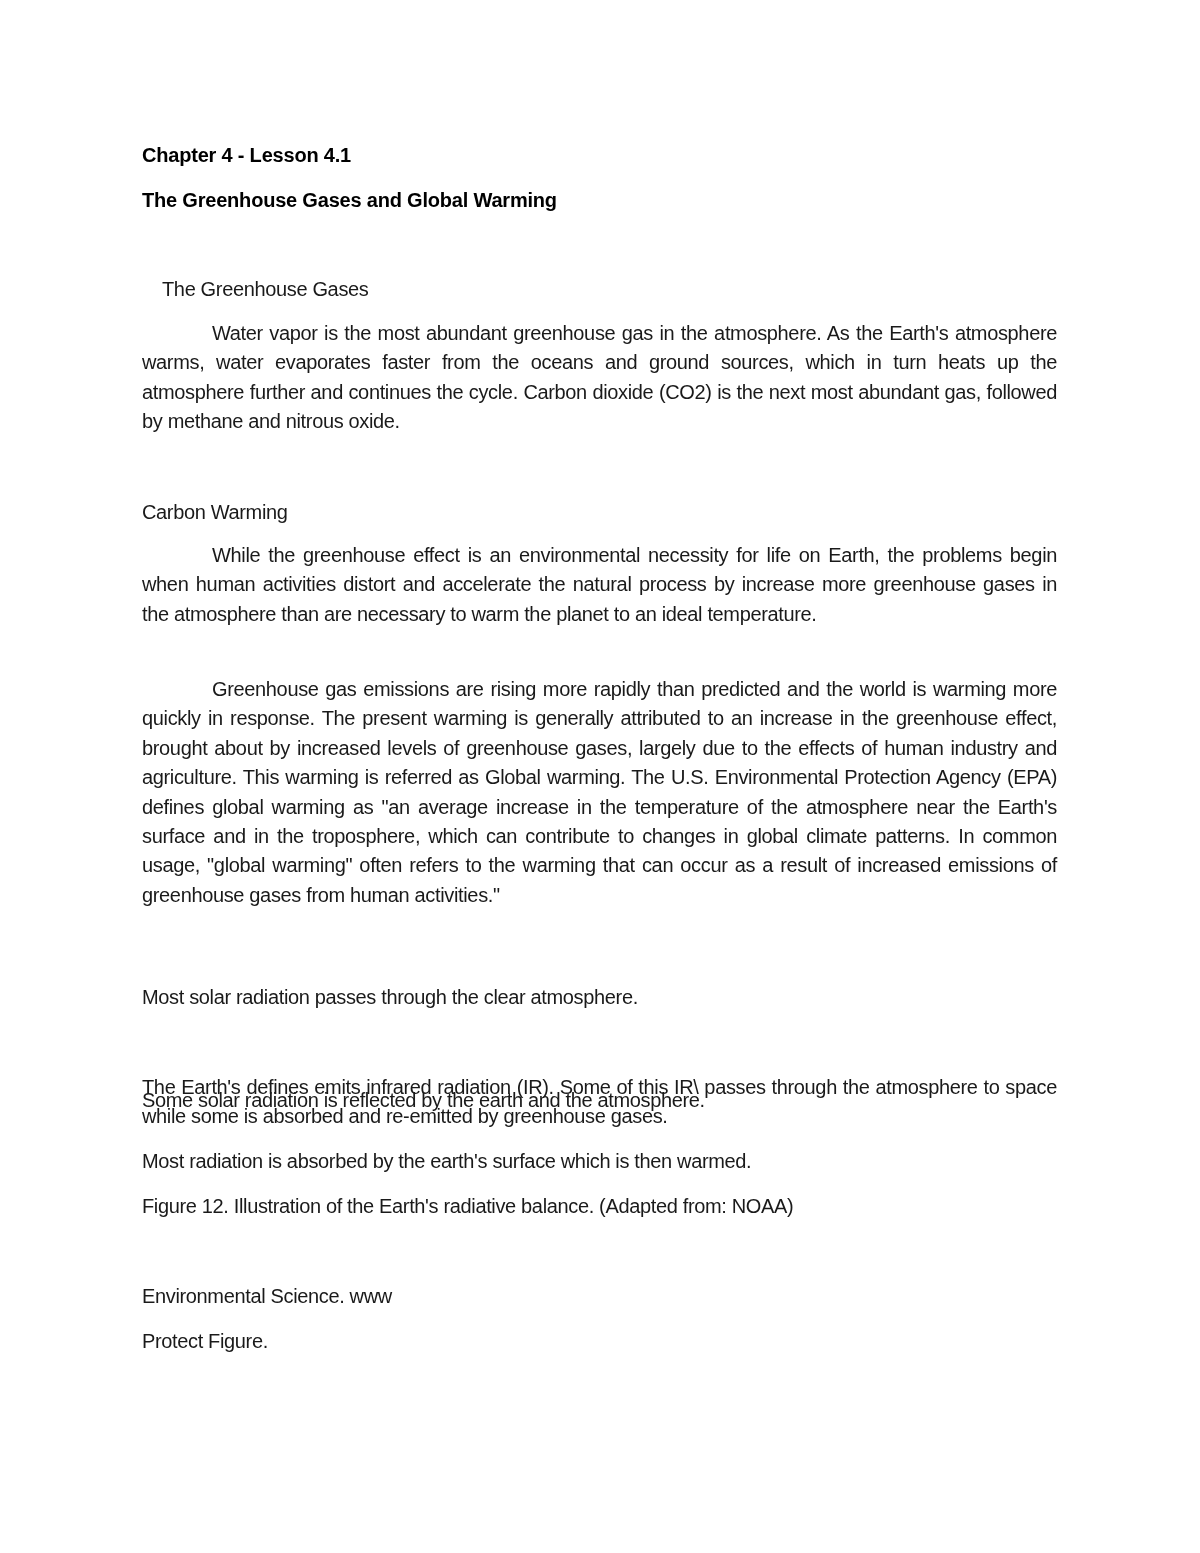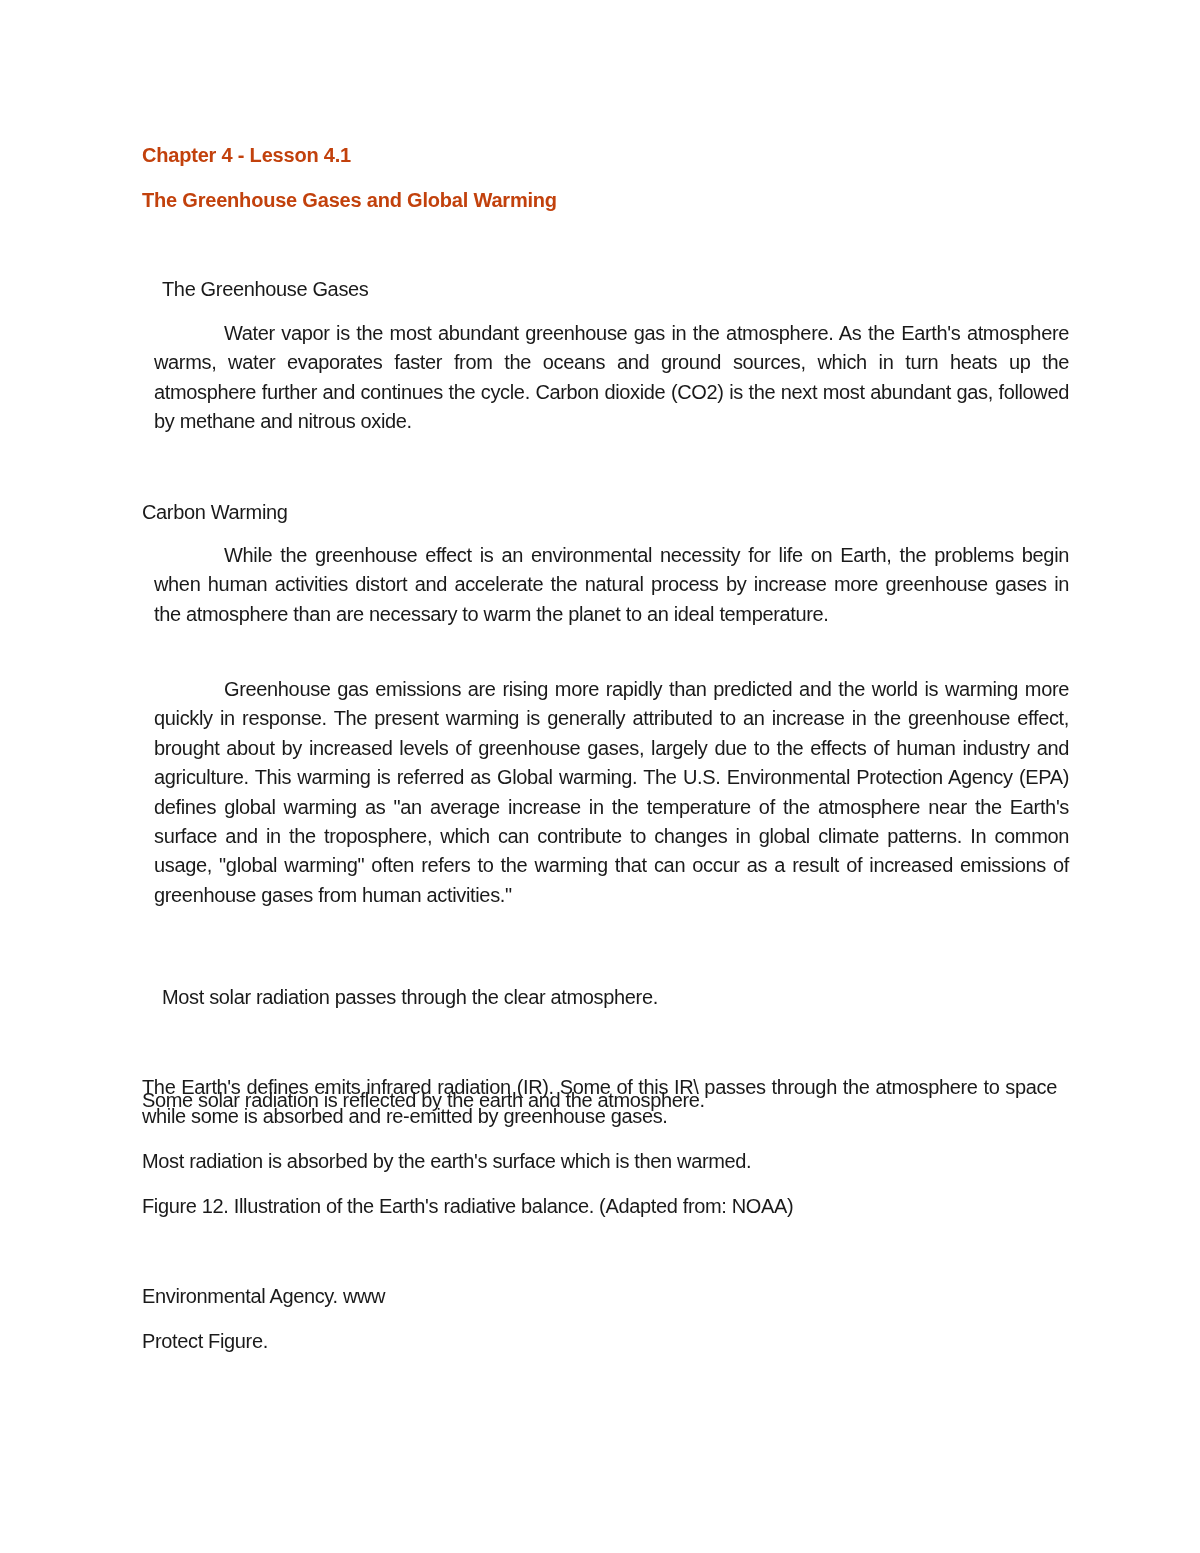--- a/index.html
+++ b/index.html
@@ -26,29 +26,28 @@
       left: 0;
       width: 915px;
       font-size: 20px;
       line-height: 29.4px;
       letter-spacing: -0.35px;
       margin: 0;
     }
     .bold {
       font-weight: bold;
       letter-spacing: -0.2px;
-      color: #c2410c;
+      color: #000000;
     }
     .justify {
       text-align: justify;
       text-align-last: left;
     }
     .indent {
       text-indent: 70px;
-      margin-left: 12px;
     }
     .single {
       white-space: nowrap;
     }
   </style>
 </head>
 <body>
 
 <div class="page">
 
@@ -59,27 +58,27 @@
   <h3 class="blk single" style="top:275px; font-weight:normal;margin-left:20px;">The Greenhouse Gases</h3>
 
   <p class="blk justify indent" style="top:319px;">Water vapor is the most abundant greenhouse gas in the atmosphere. As the Earth's atmosphere warms, water evaporates faster from the oceans and ground sources, which in turn heats up the atmosphere further and continues the cycle. Carbon dioxide (CO2) is the next most abundant gas, followed by methane and nitrous oxide.</p>
 
   <h3 class="blk single" style="top:498px; font-weight:normal;">Carbon Warming</h3>
 
   <p class="blk justify indent" style="top:541px;">While the greenhouse effect is an environmental necessity for life on Earth, the problems begin when human activities distort and accelerate the natural process by increase more greenhouse gases in the atmosphere than are necessary to warm the planet to an ideal temperature.</p>
 
   <p class="blk justify indent" style="top:675px;">Greenhouse gas emissions are rising more rapidly than predicted and the world is warming more quickly in response. The present warming is generally attributed to an increase in the greenhouse effect, brought about by increased levels of greenhouse gases, largely due to the effects of human industry and agriculture. This warming is referred as Global warming. The U.S. Environmental Protection Agency (EPA) defines global warming as "an average increase in the temperature of the atmosphere near the Earth's surface and in the troposphere, which can contribute to changes in global climate patterns. In common usage, "global warming" often refers to the warming that can occur as a result of increased emissions of greenhouse gases from human activities."</p>
 
-  <p class="blk single" style="top:983px;margin-left:20px;">Most solar radiation passes through the clear atmosphere.</p>
+  <p class="blk single" style="top:983px;">Most solar radiation passes through the clear atmosphere.</p>
 
   <p class="blk single" style="top:1086px;">Some solar radiation is reflected by the earth and the atmosphere.</p>
 
   <p class="blk justify" style="top:1073px;">The Earth's defines emits infrared radiation (IR). Some of this IR\ passes through the atmosphere to space while some is absorbed and re-emitted by greenhouse gases.</p>
 
   <p class="blk single" style="top:1147px;">Most radiation is absorbed by the earth's surface which is then warmed.</p>
 
   <p class="blk single" style="top:1192px;">Figure 12. Illustration of the Earth's radiative balance. (Adapted from: NOAA)</p>
 
-  <p class="blk single" style="top:1282px;">Environmental Agency. www</p>
+  <p class="blk single" style="top:1282px;">Environmental Science. www</p>
 
   <p class="blk single" style="top:1327px;">Protect Figure.</p>
 
 </div>
 
 </body></html>

